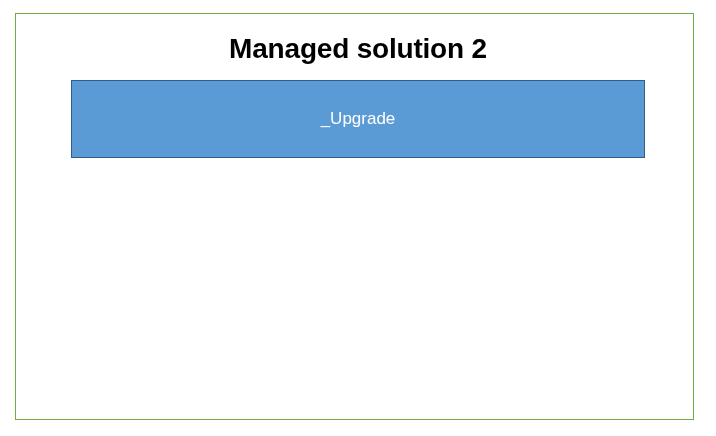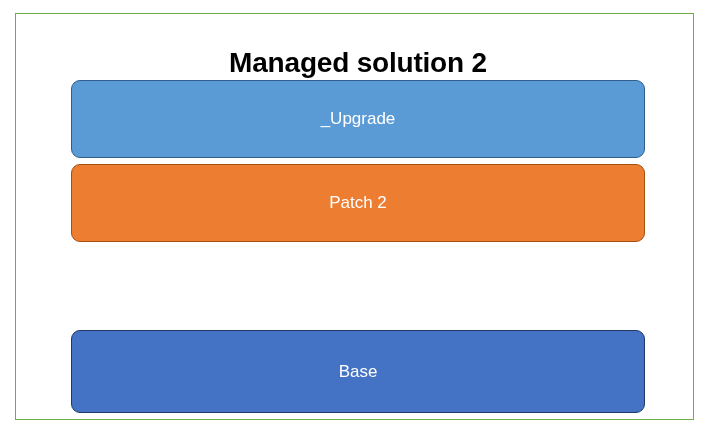--- a/index.html
+++ b/index.html
@@ -30,21 +30,21 @@
     height: 407px;
     border: 1.5px solid #70AD47;
     box-sizing: border-box;
     background: transparent;
   }
 
   
   #title {
     position: absolute;
     left: 0;
-    top: 46px;
+    top: 32px;
     width: 716px;
     text-align: center;
     font-size: 28px;
     font-weight: bold;
     color: #000000;
     letter-spacing: -0.2px;
     line-height: 34px;
     white-space: nowrap;
   }
 
@@ -63,21 +63,20 @@
     width: 574px;
     box-sizing: border-box;
     display: flex;
     align-items: center;
     justify-content: center;
     color: #ffffff;
     font-size: 17px;
     font-weight: normal;
     line-height: 20px;
     white-space: nowrap;
-    border-radius: 9px;
   }
 
   .layer-upgrade {
     top: 0px;
     height: 78px;
     background: #5B9BD5;
     border: 1px solid #2E5E8E;
   }
   .layer-patch2 {
     top: 84px;
@@ -110,23 +109,17 @@
   <div id="frame"></div>
 
   <div id="title">Managed solution 2</div>
 
   <div id="stack">
 
     <div class="layer layer-upgrade">
       <span class="layer-label">_Upgrade</span>
     </div>
 
-    <div class="layer layer-patch2">
-      <span class="layer-label">Patch 2</span>
-    </div>
 
 
-    <div class="layer layer-base">
-      <span class="layer-label">Base</span>
-    </div>
 
   </div>
 </div>
 
 </body></html>

